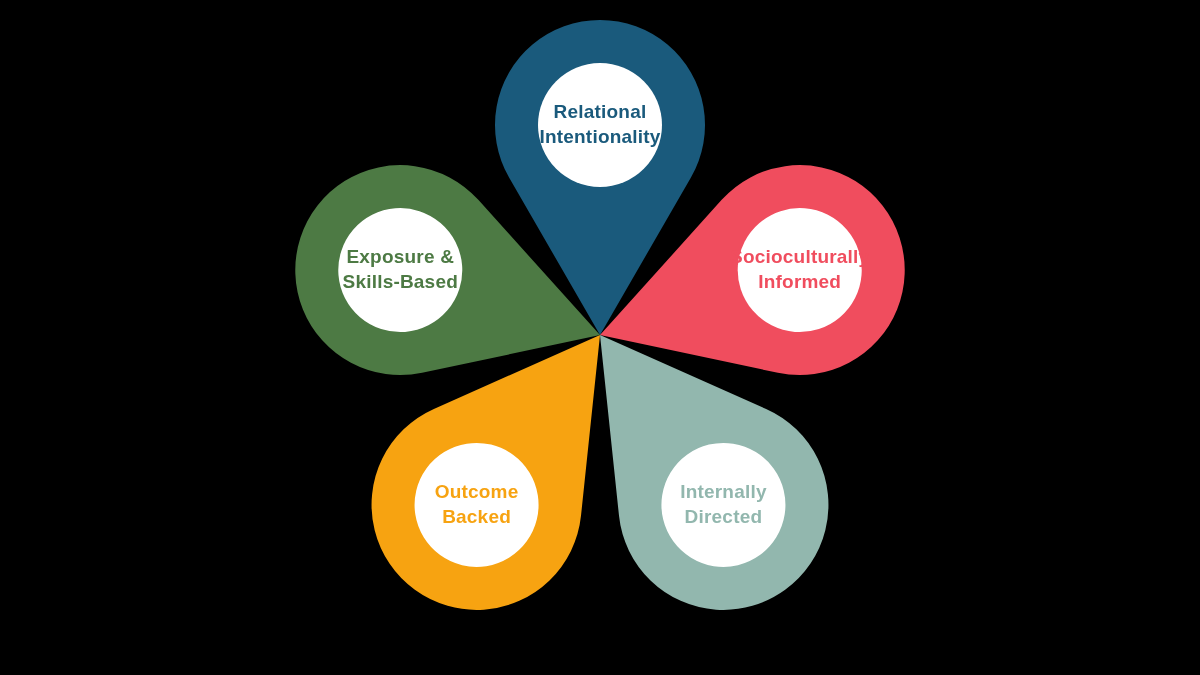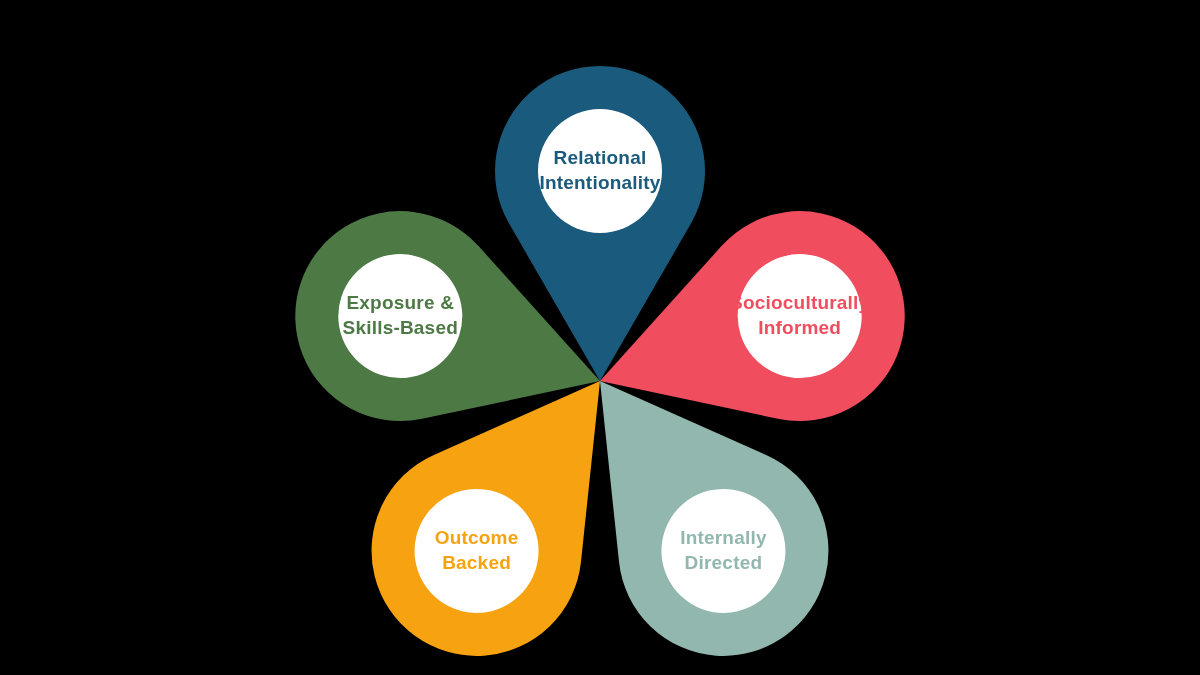--- a/index.html
+++ b/index.html
@@ -8,21 +8,20 @@
     width: 1200px;
     height: 675px;
     overflow: hidden;
     font-family: "Liberation Sans", sans-serif;
   }
   body { background: #000000; }
   .stage {
     position: relative;
     width: 1200px;
     height: 610px;
-    margin-top: 46px;
   }
   svg.petal-svg {
     position: absolute;
     left: 0; top: 0;
     width: 1200px;
     height: 675px;
     display: block;
   }
   .petal-label {
     font-family: "Liberation Sans", sans-serif;

